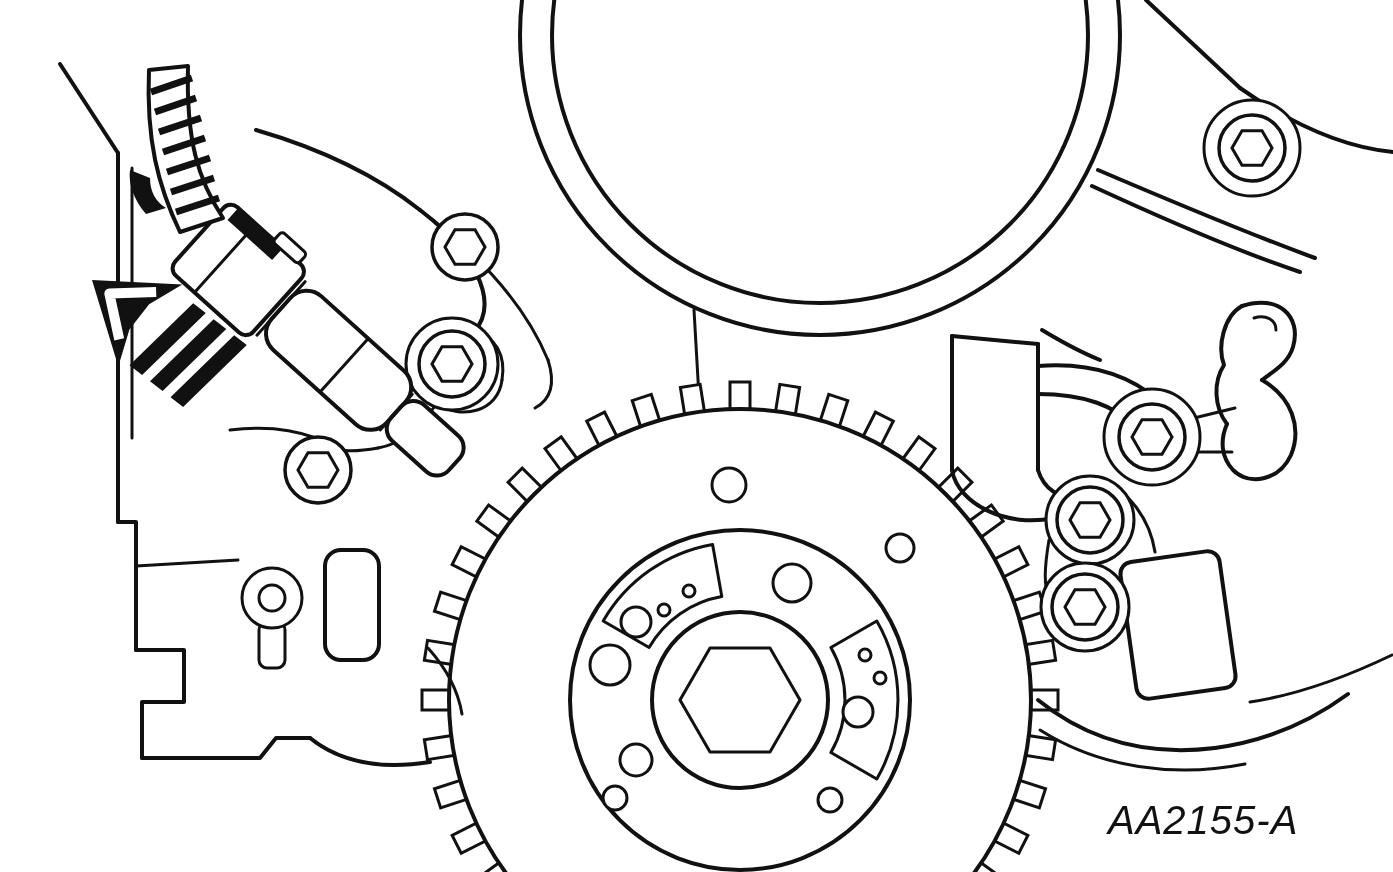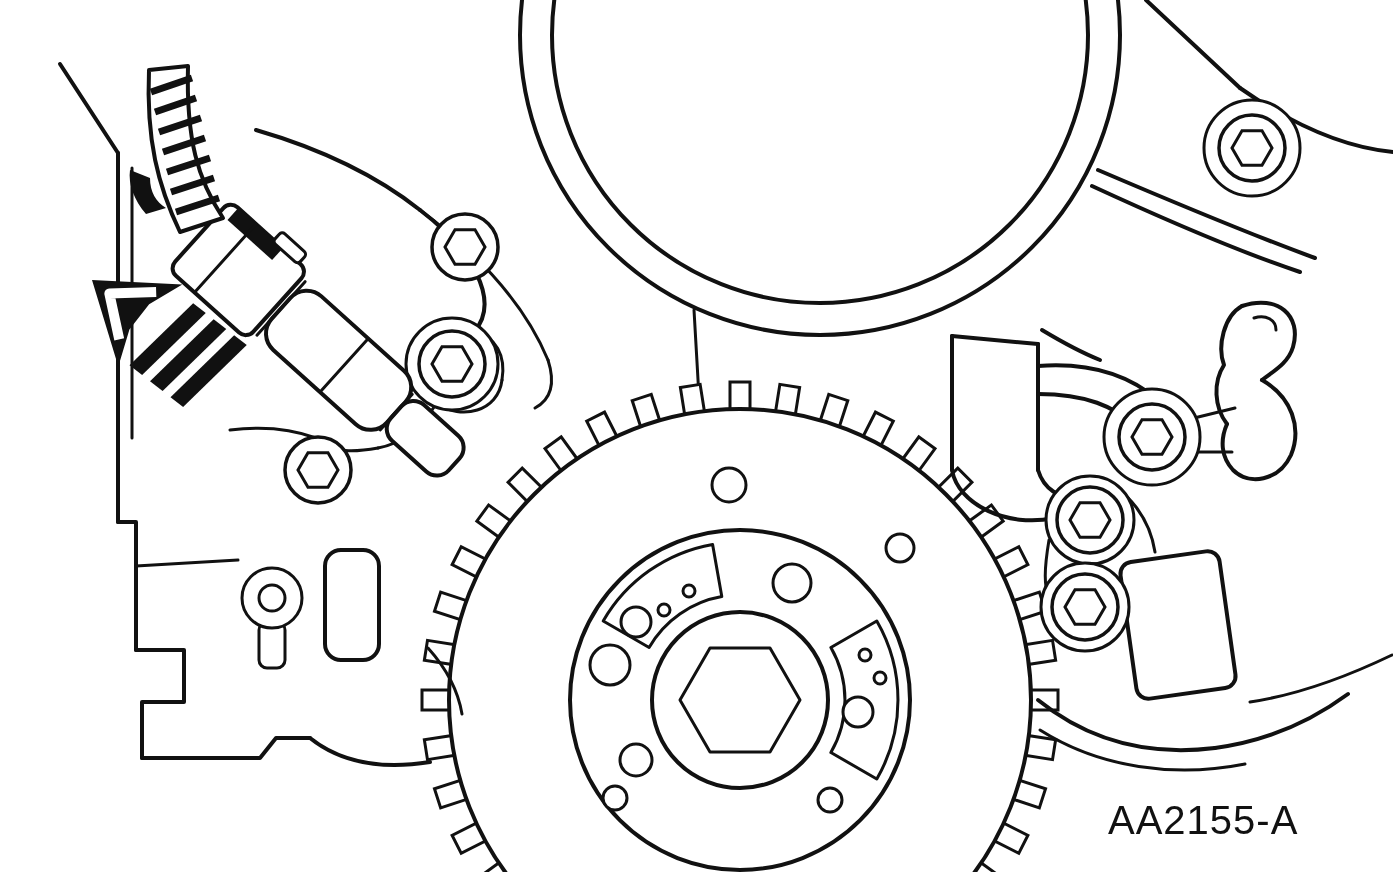--- a/index.html
+++ b/index.html
@@ -1,17 +1,17 @@
 <!DOCTYPE html>
 <html><head>
 <meta charset="utf-8">
 <style>
   html,body{margin:0;padding:0;background:#fff;}
   .stage{position:relative;width:1393px;height:872px;background:#ffffff;overflow:hidden;
-         font-family:"Liberation Sans", sans-serif;}
+         font-family:"Liberation Sans", sans-serif;font-style:italic;}
   svg{display:block;}
   .ln{fill:none;stroke:#111;stroke-width:4;stroke-linecap:round;stroke-linejoin:round;}
   .ln3{fill:none;stroke:#111;stroke-width:3;stroke-linecap:round;stroke-linejoin:round;}
   .fw{fill:#ffffff;stroke:#111;stroke-width:4;stroke-linejoin:round;}
   .fw3{fill:#ffffff;stroke:#111;stroke-width:3;stroke-linejoin:round;}
   .blk{fill:#111;stroke:none;}
   .code-text{font-family:"Liberation Sans", sans-serif;font-size:40px;fill:#111;letter-spacing:1px;}
 </style>
 </head>
 <body>

